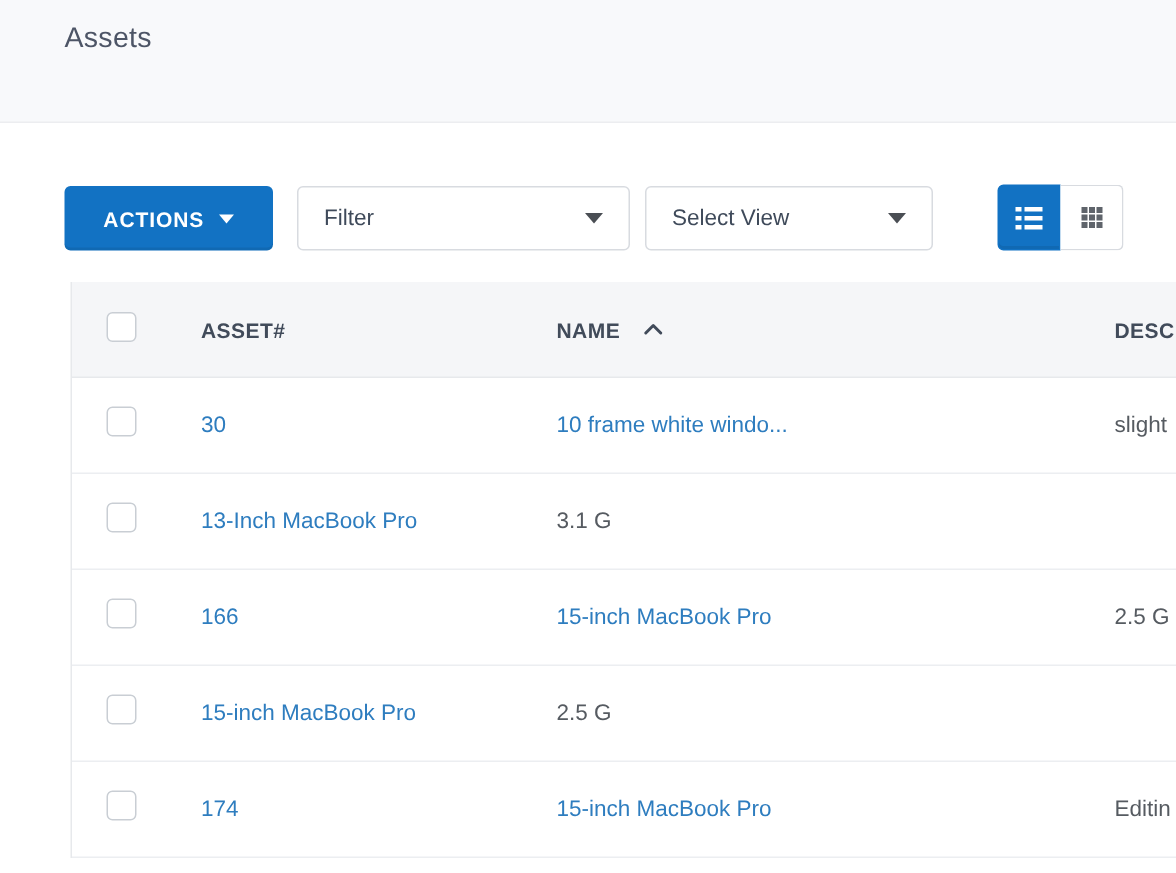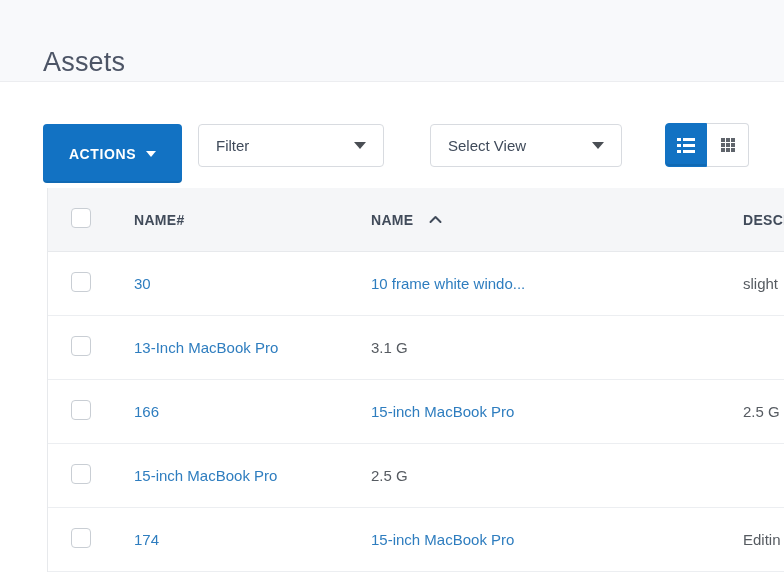--- a/index.html
+++ b/index.html
@@ -14,28 +14,28 @@
 
   
   .topband {
     position: absolute; left: 0; top: 0;
     width: 784px; height: 82px;
     background: #f8f9fb;
     border-bottom: 1px solid #ecedf0;
   }
   .page-title {
     position: absolute; left: 43px; top: 15px;
-    font-size: 27px; font-weight: 400;
-    color: #4d5566; letter-spacing: 0.2px; margin-top: 32px;
+    font-size: 19px; font-weight: 400;
+    color: #4d5566; letter-spacing: 0.2px;
   }
 
   
   .actions-btn {
     position: absolute; left: 43px; top: 124px;
-    width: 139px; height: 59px;
+    width: 139px; height: 43px;
     background: #1272c3;
     border: none; border-radius: 4px;
     box-shadow: inset 0 -2px 0 rgba(0,0,0,0.08);
     color: #ffffff; font-family: inherit;
     font-size: 14px; font-weight: 700; letter-spacing: 0.6px;
     display: flex; align-items: center; justify-content: center; gap: 10px;
     cursor: pointer;
   }
   .caret-down {
     width: 0; height: 0; display: inline-block;
@@ -47,21 +47,21 @@
 
   .select-box {
     position: absolute; top: 124px; height: 43px;
     background: #ffffff;
     border: 1px solid #d8dbe0; border-radius: 4px;
     display: flex; align-items: center; justify-content: space-between;
     padding: 0 17px;
     font-size: 15px; color: #3f4a5a;
     cursor: pointer;
   }
-  .select-filter { left: 198px; width: 186px; }
+  .select-filter { left: 198px; width: 222px; }
   .select-view   { left: 430px; width: 192px; }
 
   .view-toggle {
     position: absolute; left: 665px; top: 123px;
     height: 44px; display: flex;
   }
   .toggle-btn {
     width: 42px; height: 44px;
     display: flex; align-items: center; justify-content: center;
     cursor: pointer; border: 1px solid #d8dbe0; background: #ffffff;
@@ -171,21 +171,21 @@
     </span>
   </div>
 </div>
 
 <div class="asset-table">
 
   <div class="t-row t-head">
     <div>
       <input type="checkbox" class="cb" style="">
     </div>
-    <div>NAME#</div>
+    <div>ASSET#</div>
     <div class="name-head">
       <span>NAME</span>
       <span class="sort-chevron">
         <svg width="13" height="9" viewBox="0 0 13 9">
             <polyline points="1.5,7 6.5,2 11.5,7" fill="none" stroke="#414b5a" stroke-width="2" stroke-linecap="round" stroke-linejoin="round"></polyline>
           </svg>
       </span>
     </div>
     <div>DESCRIPTION</div>
   </div>

